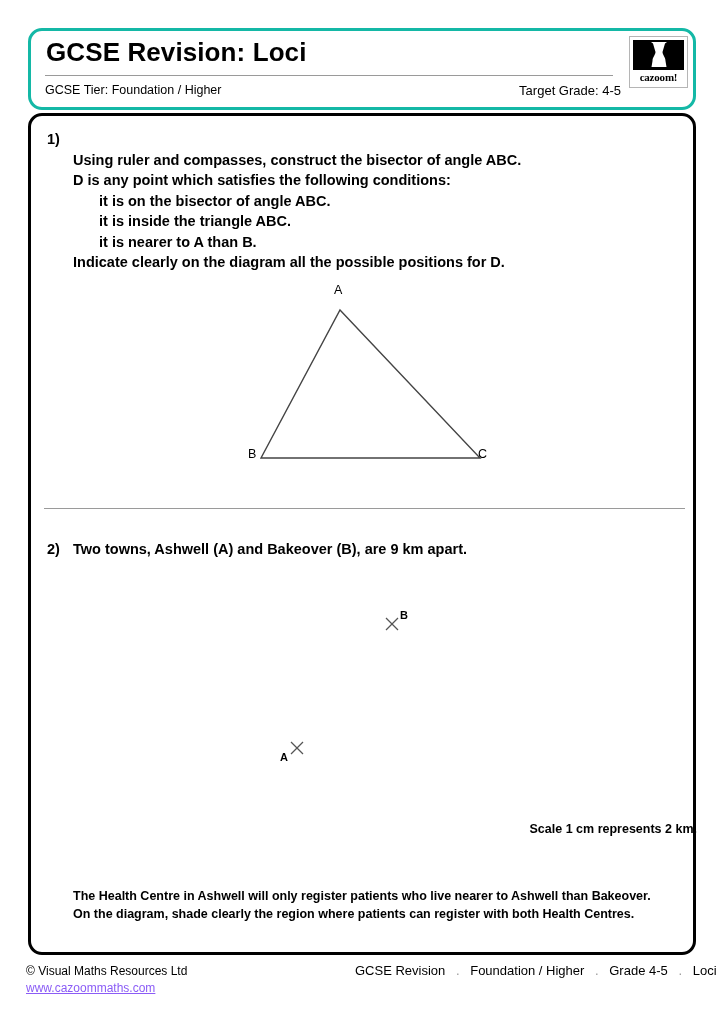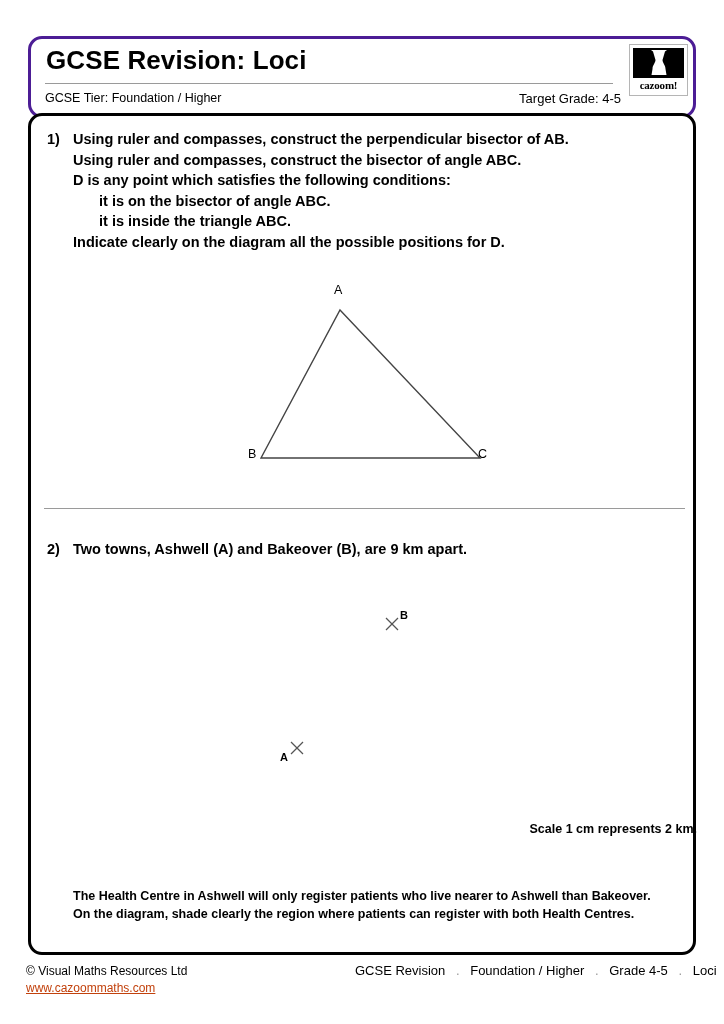--- a/index.html
+++ b/index.html
@@ -24,24 +24,23 @@
   }
 
   
   .header-box {
     position: absolute;
     left: 28px;
     top: 28px;
     width: 668px;
     height: 82px;
     box-sizing: border-box;
-    border: 3px solid #4c1d95;
+    border: 3px solid #14b8a6;
     border-radius: 14px;
     background: #ffffff;
-    margin-top: 8px;
   }
   .header-title {
     position: absolute;
     left: 15px;
     top: 6px;
     font-size: 26px;
     font-weight: bold;
     letter-spacing: 0.1px;
     white-space: nowrap;
   }
@@ -218,21 +217,21 @@
   .footer { position: absolute; left: 0; top: 963px; width: 724px; }
   .footer-left {
     position: absolute;
     left: 26px;
     top: 0;
     font-size: 12px;
     line-height: 17px;
   }
   .footer-link {
     display: block;
-    color: #c2410c;
+    color: #8b5cf6;
     text-decoration: underline;
     font-size: 12px;
   }
   .footer-right {
     position: absolute;
     left: 355px;
     top: 0;
     font-size: 13px;
     white-space: nowrap;
   }
@@ -257,33 +256,35 @@
       </div>
       <div class="logo-word">cazoom!</div>
     </div>
   </div>
 
   <div class="content-box">
 
     <div class="q1">
       <div class="q1-row">
         <span class="q1-num">1)</span>
-        <span>Using ruler and compasses, construct the perpendicular bisector of AB.</span>
       </div>
       <div class="q1-row q1-indent-1">
         <span>Using ruler and compasses, construct the bisector of angle ABC.</span>
       </div>
       <div class="q1-row q1-indent-1">
         <span>D is any point which satisfies the following conditions:</span>
       </div>
       <div class="q1-row q1-indent-2">
         <span>it is on the bisector of angle ABC.</span>
       </div>
       <div class="q1-row q1-indent-2">
         <span>it is inside the triangle ABC.</span>
+      </div>
+      <div class="q1-row q1-indent-2">
+        <span>it is nearer to A than B.</span>
       </div>
       <div class="q1-row q1-indent-1">
         <span>Indicate clearly on the diagram all the possible positions for D.</span>
       </div>
     </div>
 
     <div class="triangle-wrap">
       <svg width="662" height="200" viewBox="0 0 662 200" aria-hidden="true">
         <polygon points="309,34 449,182 230,182" fill="none" stroke="#444444" stroke-width="1.4" stroke-linejoin="miter"></polygon>
       </svg>

